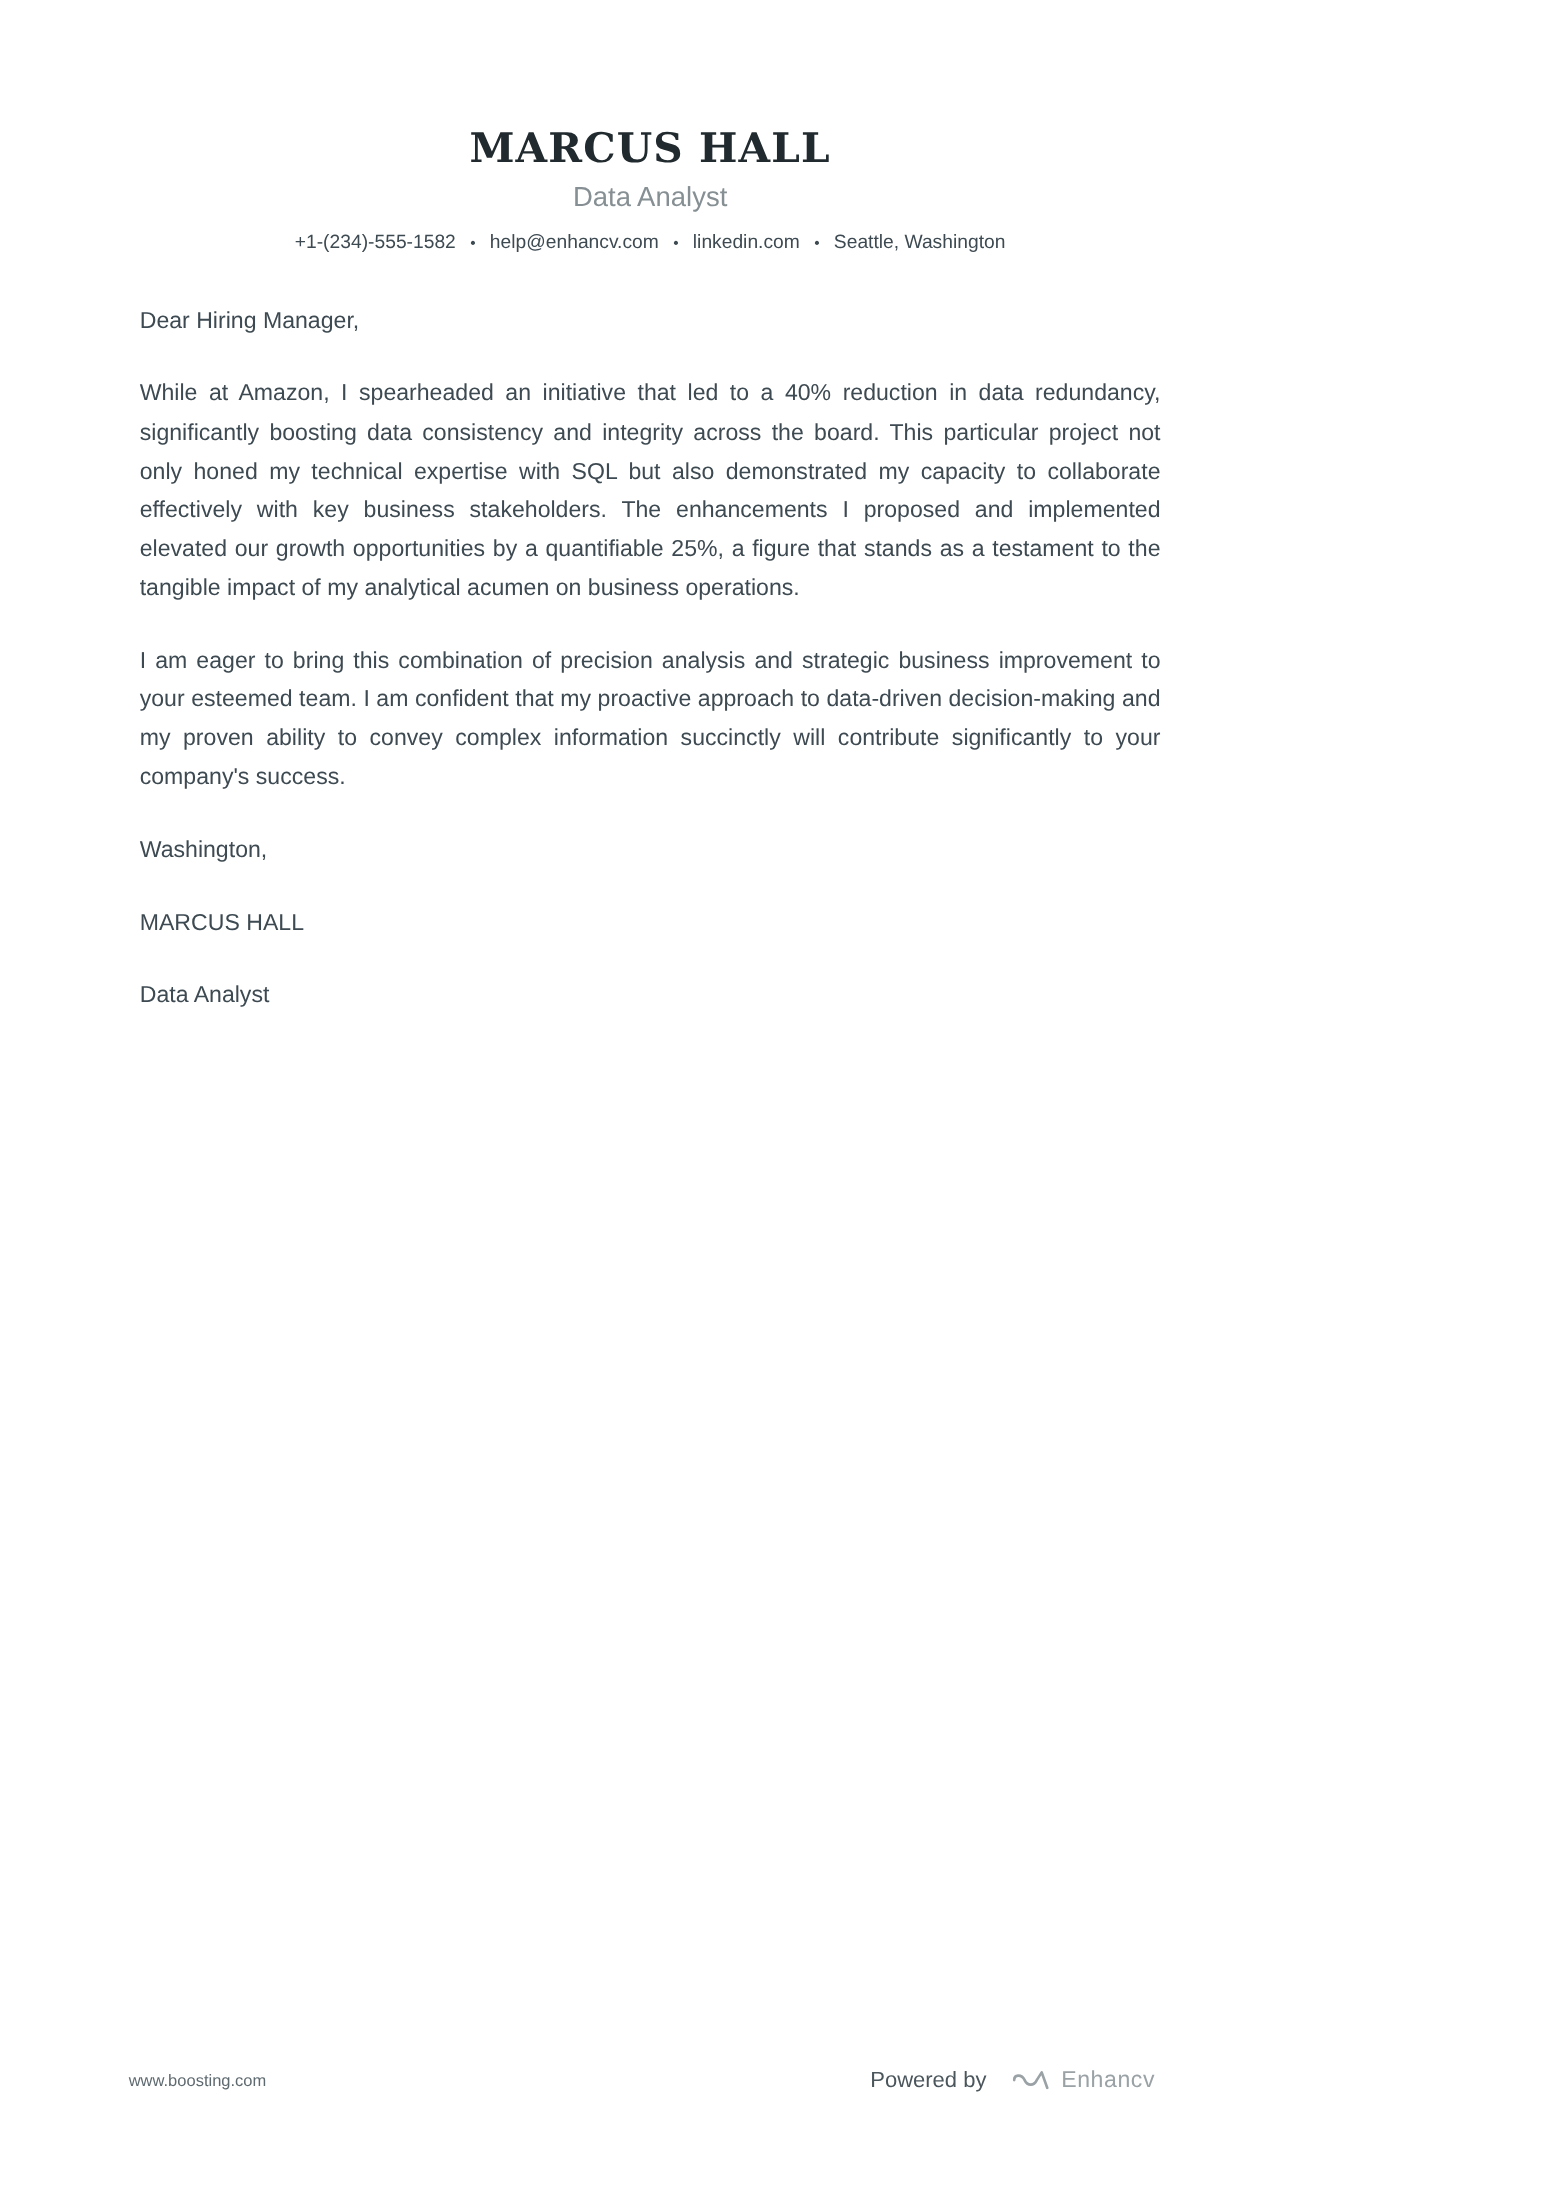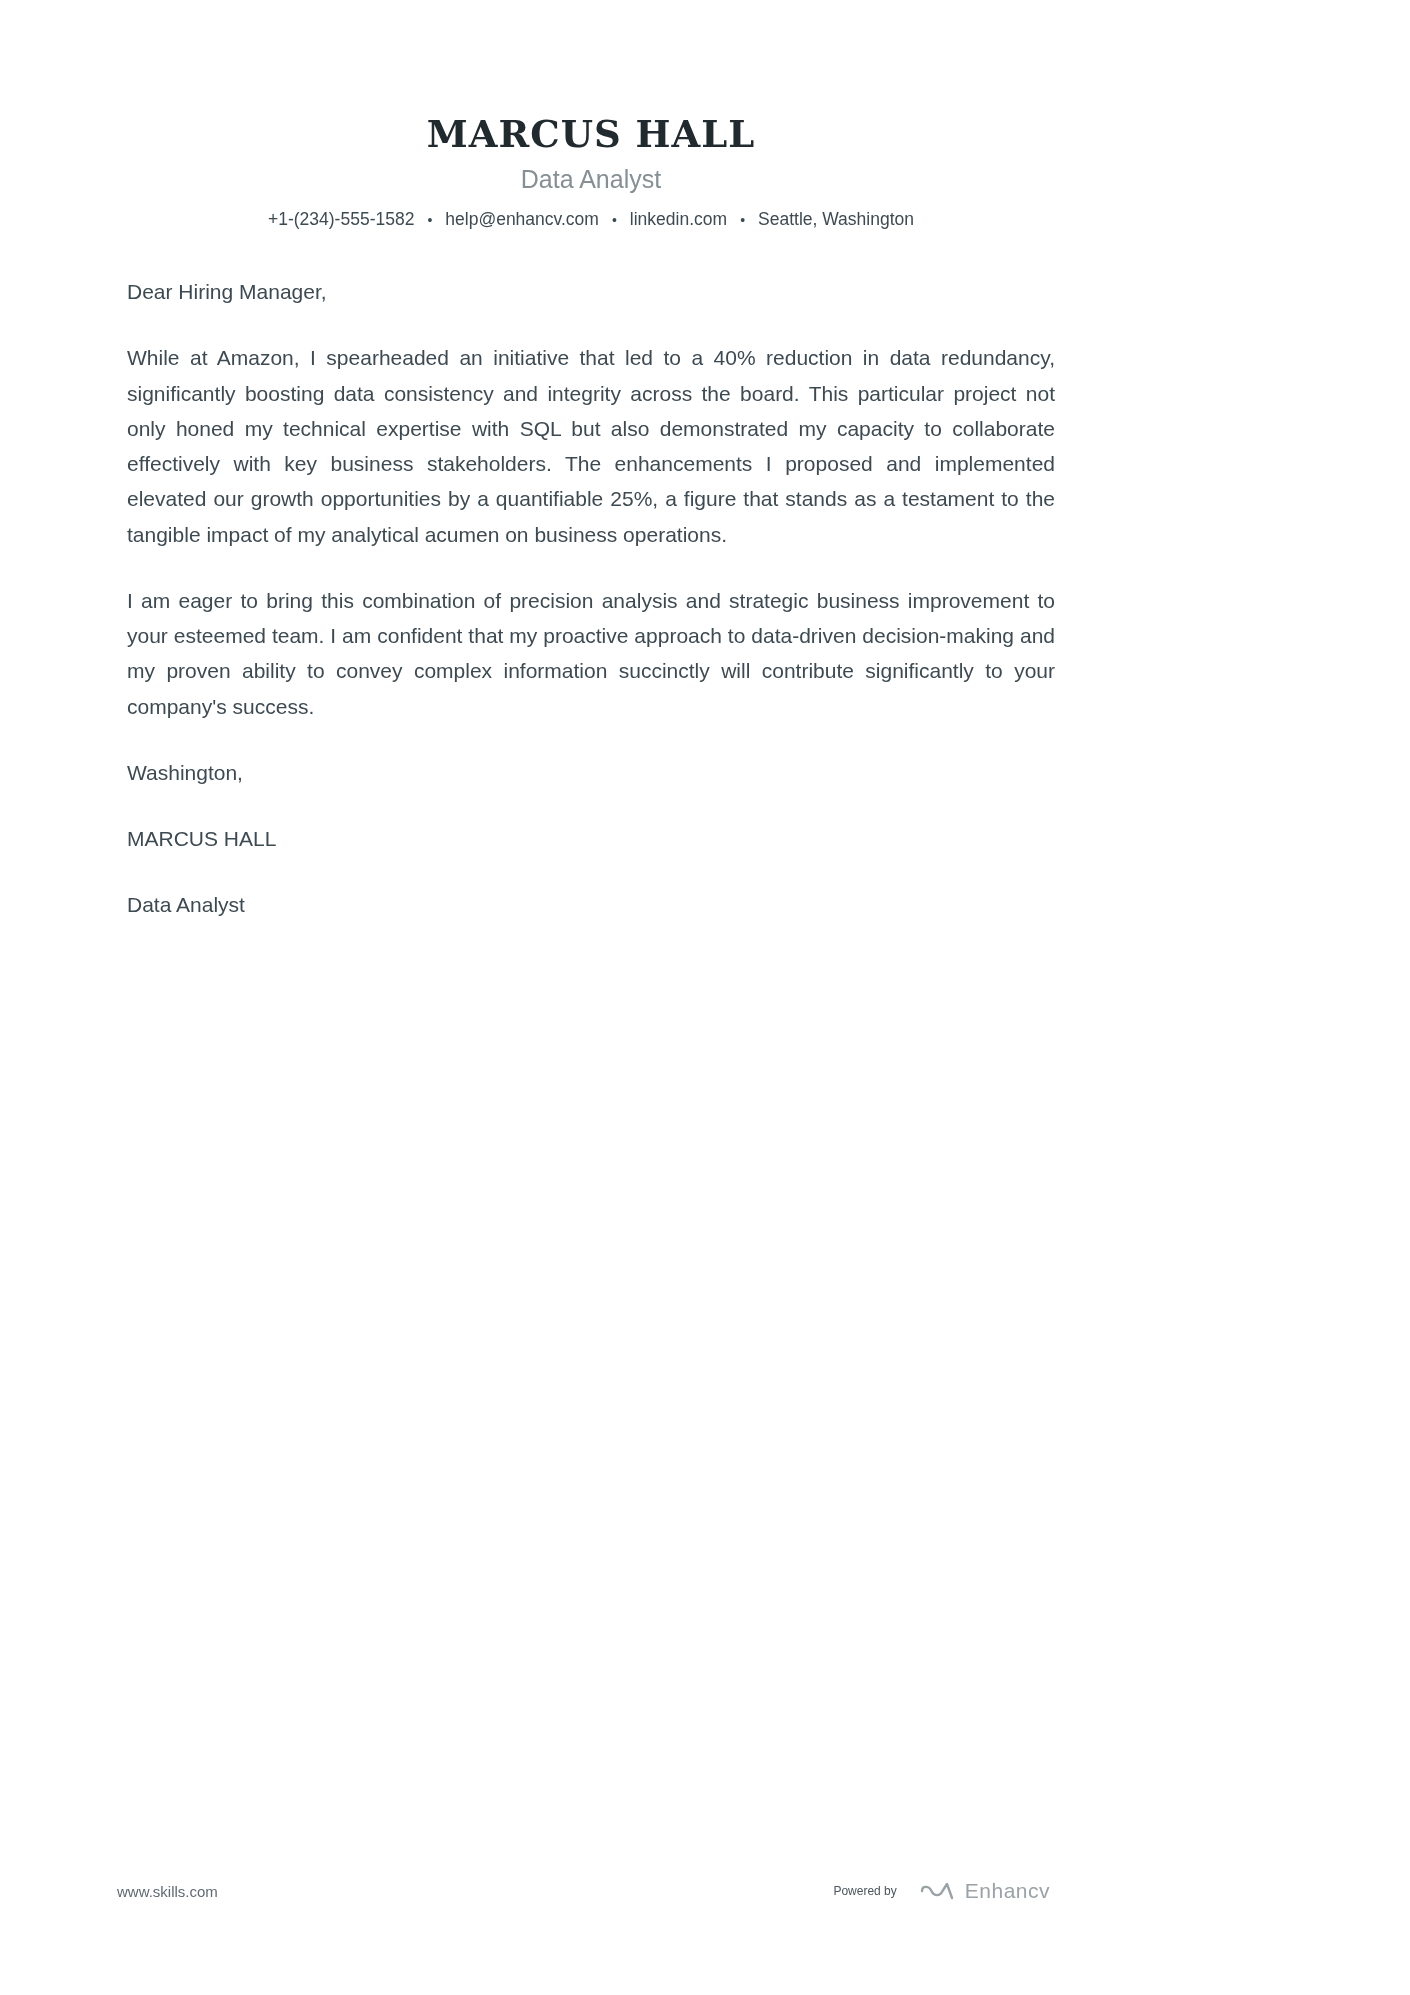--- a/index.html
+++ b/index.html
@@ -83,21 +83,21 @@
   .footer-site {
     font-size: 15px;
     color: #5f6a70;
     text-decoration: none;
   }
   .footer-brand {
     display: flex;
     align-items: center;
   }
   .powered-by {
-    font-size: 12px;
+    font-size: 20px;
     color: #4b565c;
     margin-right: 22px;
   }
   .brand-logo { margin-right: 10px; display: inline-flex; }
   .brand-name {
     font-size: 21px;
     color: #9aa2a6;
     letter-spacing: 0.5px;
   }
 </style>
@@ -127,21 +127,21 @@
       <p>While at Amazon, I spearheaded an initiative that led to a 40% reduction in data redundancy, significantly boosting data consistency and integrity across the board. This particular project not only honed my technical expertise with SQL but also demonstrated my capacity to collaborate effectively with key business stakeholders. The enhancements I proposed and implemented elevated our growth opportunities by a quantifiable 25%, a figure that stands as a testament to the tangible impact of my analytical acumen on business operations.</p>
       <p>I am eager to bring this combination of precision analysis and strategic business improvement to your esteemed team. I am confident that my proactive approach to data-driven decision-making and my proven ability to convey complex information succinctly will contribute significantly to your company's success.</p>
       <p class="no-justify">Washington,</p>
       <p class="no-justify">MARCUS HALL</p>
       <p class="no-justify">Data Analyst</p>
     </div>
 
   </div>
 
   <div class="doc-footer">
-    <a class="footer-site" href="#">www.skills.com</a>
+    <a class="footer-site" href="#">www.boosting.com</a>
     <div class="footer-brand">
       <span class="powered-by">Powered by</span>
       <span class="brand-logo">
         <svg width="36" height="20" viewBox="0 0 36 20" fill="none">
           <path d="M3 10 C3 4.5 10 4.5 12.5 10 C15 15.5 21 15.5 23.5 10 L28 3 L33 17" stroke="#9aa2a6" stroke-width="2.4" fill="none" stroke-linecap="round" stroke-linejoin="round"></path>
         </svg>
       </span>
       <span class="brand-name">Enhancv</span>
     </div>
   </div>

